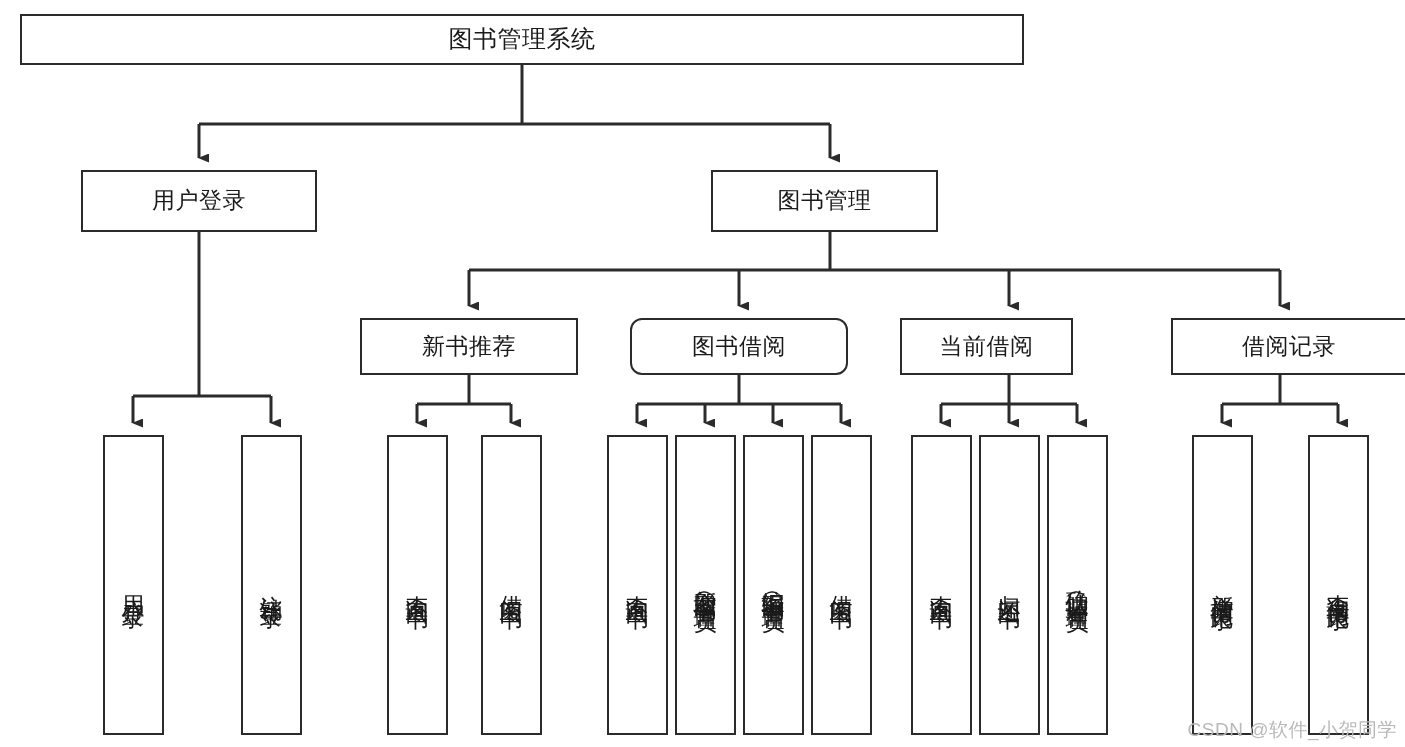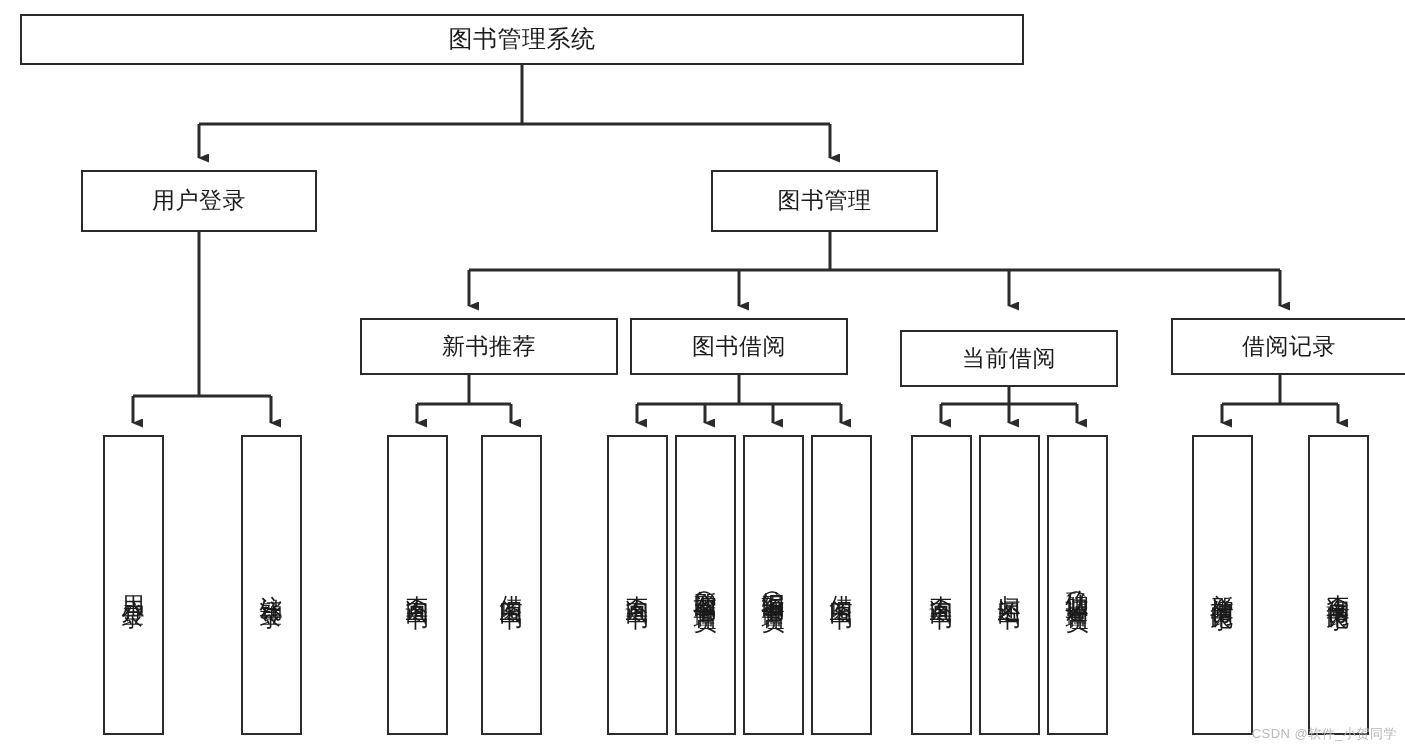--- a/index.html
+++ b/index.html
@@ -65,21 +65,21 @@
     max-height: 286px;
   }
   .node.v.long .node-label {
     letter-spacing: 3px;
     max-height: 292px;
   }
   #watermark {
     position: absolute;
     right: 8px;
     bottom: 4px;
-    font-size: 13px;
+    font-size: 19px;
     color: #b9b9b9;
     white-space: nowrap;
     letter-spacing: 0.5px;
   }
 </style>
 </head>
 <body>
 
 <div id="diagram-root">
 
@@ -140,27 +140,27 @@
     <span class="node-label">图书管理系统</span>
   </div>
 
   <div class="node h" style="left:81px; top:170px; width:236px; height:62px;">
     <span class="node-label">用户登录</span>
   </div>
   <div class="node h" style="left:711px; top:170px; width:227px; height:62px;">
     <span class="node-label">图书管理</span>
   </div>
 
-  <div class="node h" style="left:360px; top:318px; width:258px; height:57px;">
+  <div class="node h" style="left:360px; top:318px; width:218px; height:57px;">
     <span class="node-label">新书推荐</span>
   </div>
-  <div class="node h" style="left:630px; top:318px; width:218px; height:57px;">
+  <div class="node h" style="left:630px; top:318px; width:218px; height:57px;border-radius:12px;">
     <span class="node-label">图书借阅</span>
   </div>
-  <div class="node h" style="left:900px; top:330px; width:218px; height:57px;">
+  <div class="node h" style="left:900px; top:318px; width:173px; height:57px;">
     <span class="node-label">当前借阅</span>
   </div>
   <div class="node h" style="left:1171px; top:318px; width:236px; height:57px;">
     <span class="node-label">借阅记录</span>
   </div>
 
   <div class="node v" style="left:103px; top:435px; width:61px; height:300px;">
     <span class="node-label">用户登录</span>
   </div>
   <div class="node v" style="left:241px; top:435px; width:61px; height:300px;">

